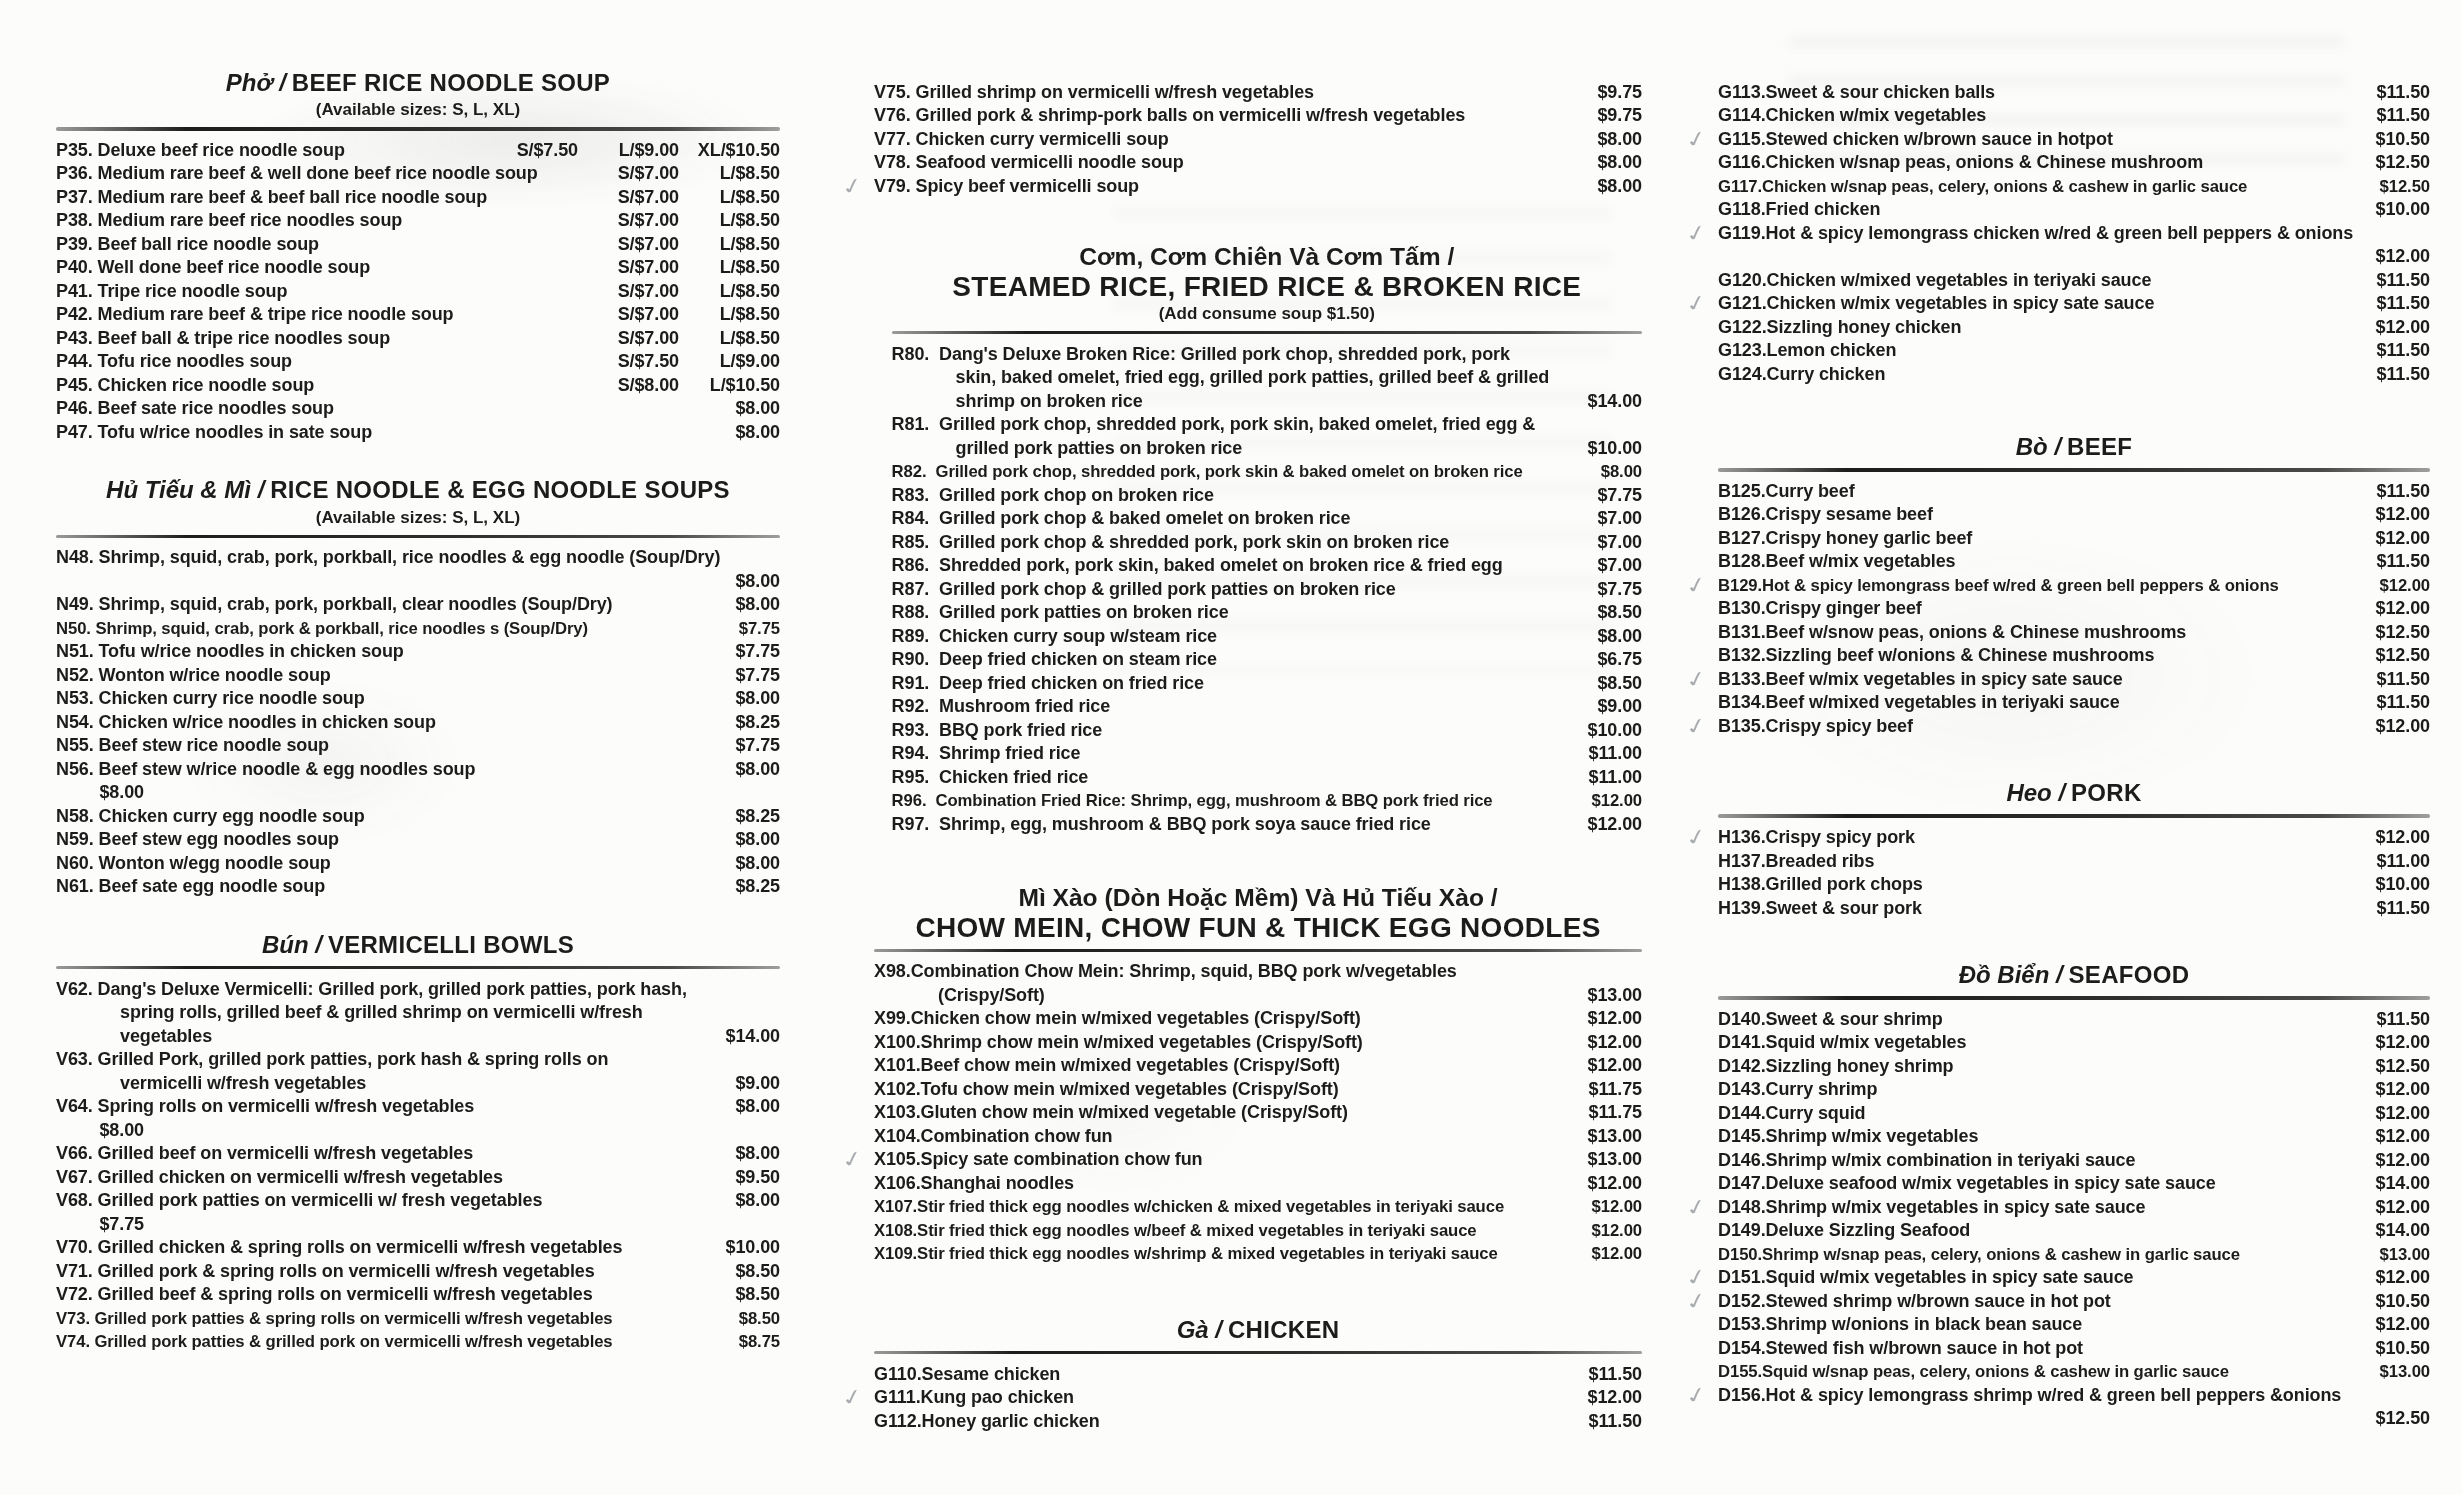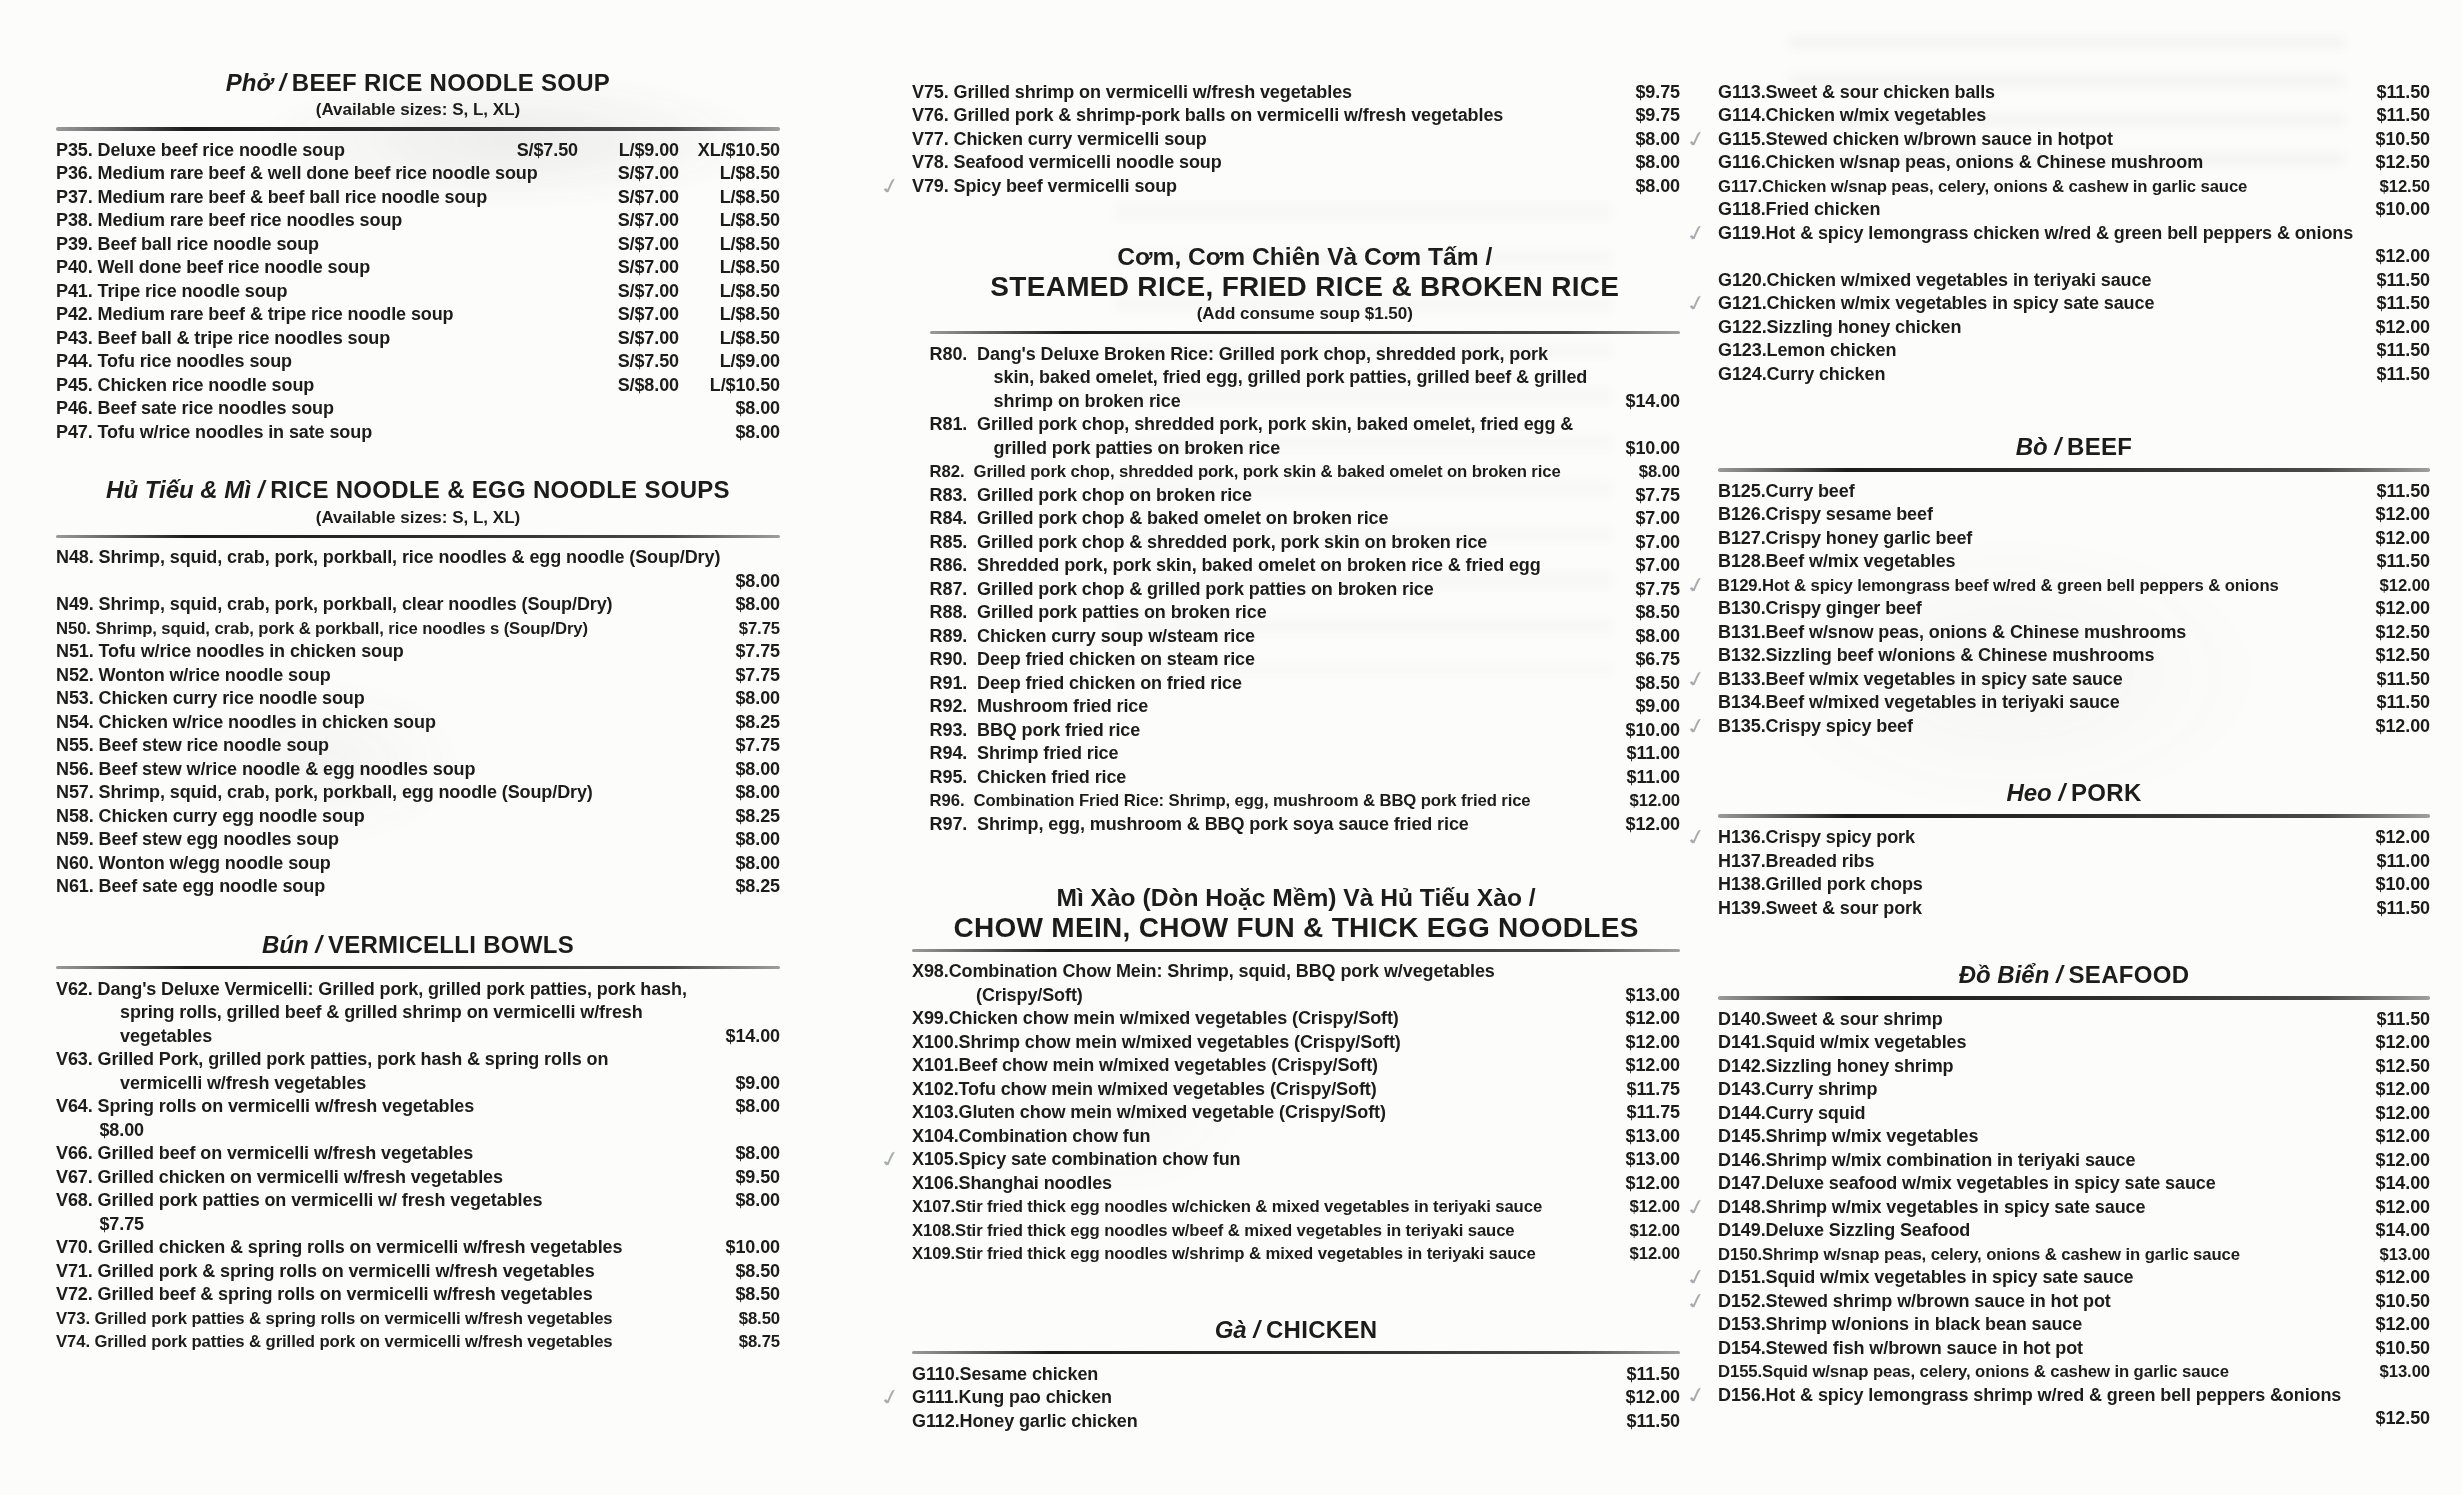--- a/index.html
+++ b/index.html
@@ -15,21 +15,21 @@
   .ghost{position:absolute;pointer-events:none;filter:blur(4.1px);opacity:.55;}
   .g1{left:246px;top:70px;width:528px;height:141px;background:radial-gradient(ellipse at center,rgba(60,60,60,.14),rgba(0,0,0,0) 70%);}
   .g2{left:176px;top:674px;width:293px;height:176px;background:radial-gradient(ellipse at center,rgba(80,80,80,.08),rgba(0,0,0,0) 70%);}
   .g3{left:1114px;top:205px;width:498px;height:469px;background:repeating-linear-gradient(180deg,rgba(90,90,90,.05) 0 15.2px,rgba(0,0,0,0) 15.2px 46px);}
   .g4{left:1788px;top:35px;width:557px;height:152px;background:repeating-linear-gradient(180deg,rgba(90,90,90,.07) 0 14px,rgba(0,0,0,0) 14px 39px);}
   .g5{left:1747px;top:528px;width:528px;height:293px;background:radial-gradient(ellipse at center,rgba(90,90,90,.07),rgba(0,0,0,0) 70%);}
   .g6{left:967px;top:997px;width:293px;height:205px;background:radial-gradient(ellipse at center,rgba(90,90,90,.06),rgba(0,0,0,0) 70%);}
 
   .col{position:absolute;top:69px;}
   .col0{left:56px;width:724px;}
-  .col1{left:912px;width:768px;}
+  .col1{left:874px;width:768px;}
   .col2{left:1718px;width:712px;}
 
   .menu-section{display:block;}
   .sec-head{text-align:center;}
   .head-line{font-size:24px;font-weight:700;line-height:28px;}
   .head-vi-inline{font-weight:700;font-style:italic;}
   .head-en-inline{font-weight:800;margin-left:5.9px;letter-spacing:0.3px;}
   .head-vi{font-size:24.6px;font-weight:700;line-height:30.5px;}
   .head-en{font-size:28px;font-weight:700;line-height:28px;letter-spacing:0.3px;}
   .head-sub{font-size:17px;font-weight:700;margin-top:2.3px;line-height:21px;}
@@ -211,21 +211,20 @@
             <span class="price">$7.75</span>
           </div>
         </div>
         <div class="row">
           <div class="label">N56. Beef stew w/rice noodle &amp; egg noodles soup</div>
           <div class="prices">
             <span class="price">$8.00</span>
           </div>
         </div>
         <div class="row">
-          <div class="label">N57. Shrimp, squid, crab, pork, porkball, egg noodle (Soup/Dry)</div>
           <div class="prices">
             <span class="price">$8.00</span>
           </div>
         </div>
         <div class="row">
           <div class="label">N58. Chicken curry egg noodle soup</div>
           <div class="prices">
             <span class="price">$8.25</span>
           </div>
         </div>

